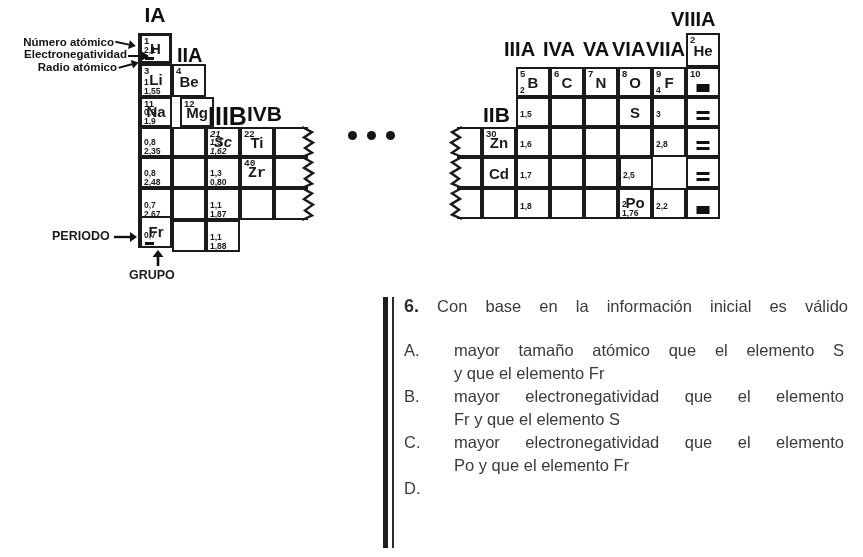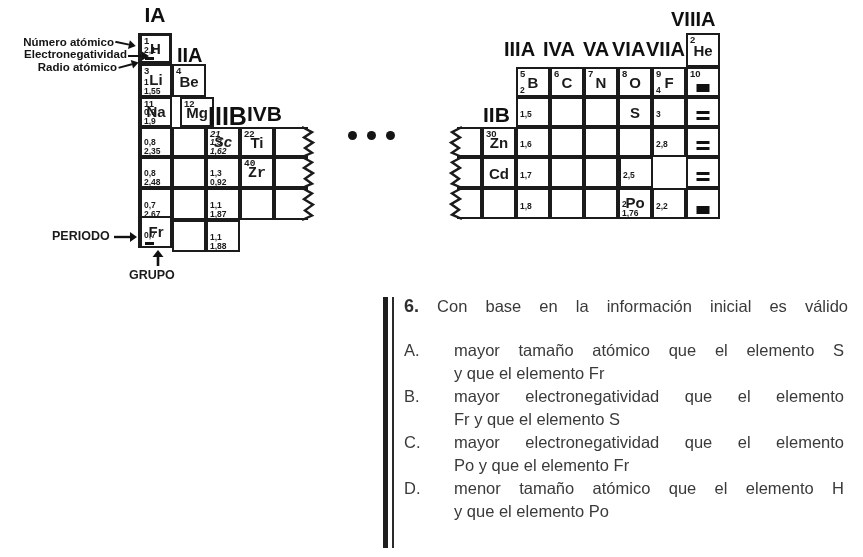--- a/index.html
+++ b/index.html
@@ -108,21 +108,21 @@
           <polyline points="1,0.0 11,5.1 3,10.5 12,15.6 4,21.0 11,25.8 1,30.0" fill="none" stroke="#1b1b1b" stroke-width="2.4"></polyline>
         </svg>
       </div>
       <div class="cell" style="left: 138px; top: 157px; width: 34px; height: 31px; border-left-width: 4px;">
         <span class="en" style="bottom: 8px;">0,8</span>
         <span class="rad">2,48</span>
       </div>
       <div class="cell" style="left: 172px; top: 157px; width: 34px; height: 31px;"></div>
       <div class="cell" style="left: 206px; top: 157px; width: 34px; height: 31px;">
         <span class="en" style="bottom: 8px;">1,3</span>
-        <span class="rad">0,92</span>
+        <span class="rad">0,80</span>
       </div>
       <div class="cell" style="left: 240px; top: 157px; width: 34px; height: 31px; font-family: Liberation Mono, monospace;">
         <span class="num">40</span>
         <span class="sym">Zr</span>
       </div>
       <div class="cell" style="left: 274px; top: 157px; width: 34px; height: 31px; border-right: none;">
         <svg width="14" height="31" class="zigsvg" style="top: -2px; right: -7px;">
           <polyline points="1,0.0 11,5.3 3,10.8 12,16.1 4,21.7 11,26.7 1,31.0" fill="none" stroke="#1b1b1b" stroke-width="2.4"></polyline>
         </svg>
       </div>
@@ -328,21 +328,17 @@
         </div>
         <div class="opt">
           <span class="letter">C.</span>
           <div class="olines">
             <div class="oline just">mayor electronegatividad que el elemento</div>
             <div class="oline">Po y que el elemento Fr</div>
           </div>
         </div>
         <div class="opt">
           <span class="letter">D.</span>
-          <div class="olines">
-            <div class="oline just">menor tamaño atómico que el elemento H</div>
-            <div class="oline">y que el elemento Po</div>
-          </div>
         </div>
       </div>
   </div>
 
 </div>
 
 </body></html>

